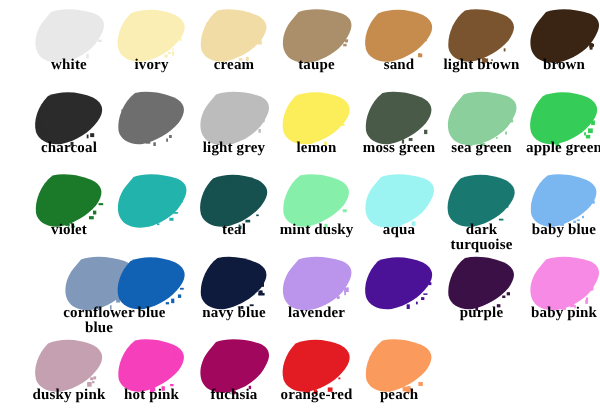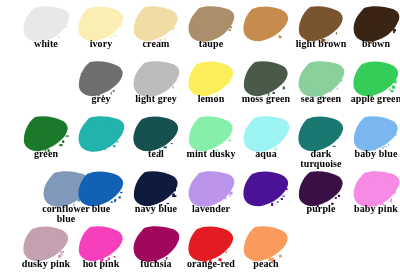--- a/index.html
+++ b/index.html
@@ -145,20 +145,21 @@
         <rect x="11.4" y="6.7" width="1.3" height="2.3" fill="#c68c4e"></rect>
         <rect x="41.3" y="9.6" width="2.6" height="2.8" fill="#c68c4e"></rect>
         <rect x="42.8" y="12.0" width="2.0" height="1.3" fill="#c68c4e"></rect>
         <rect x="38.8" y="30.5" width="1.5" height="1.8" fill="#c68c4e"></rect>
         <rect x="16.8" y="33.2" width="2.9" height="1.6" fill="#c68c4e"></rect>
         <rect x="35.4" y="7.0" width="2.2" height="3.1" fill="#c68c4e"></rect>
         <rect x="17.7" y="32.6" width="1.8" height="1.2" fill="#c68c4e"></rect>
         <rect x="38.7" y="30.7" width="2.8" height="2.5" fill="#c68c4e"></rect>
         <rect x="5.0" y="19.3" width="2.8" height="1.8" fill="#c68c4e"></rect>
       </svg>
+      <div class="swatch-label">sand</div>
     </div>
     <div class="swatch-cell" style="left: 293px; top: 5px;">
       <svg class="swatch-shape" viewBox="0 0 52 38">
         <path d="M15,2 C24,0 35,2 43,6 C49,10 49,15 44,22 C38,29 29,34 20,36 C12,37 5,33 4,27 C3,19 7,8 15,2 Z" fill="#7a542e"></path>
         <rect x="22.1" y="5.1" width="2.1" height="2.0" fill="#7a542e"></rect>
         <rect x="8.8" y="14.0" width="1.9" height="2.5" fill="#7a542e"></rect>
         <rect x="26.7" y="2.2" width="2.8" height="3.0" fill="#7a542e"></rect>
         <rect x="27.4" y="34.0" width="3.0" height="2.5" fill="#7a542e"></rect>
         <rect x="37.6" y="7.8" width="2.7" height="1.4" fill="#7a542e"></rect>
         <rect x="30.5" y="3.9" width="1.8" height="2.4" fill="#7a542e"></rect>
@@ -186,39 +187,58 @@
         <rect x="7.5" y="14.8" width="2.7" height="1.8" fill="#3a2413"></rect>
         <rect x="14.8" y="32.6" width="1.5" height="2.9" fill="#3a2413"></rect>
         <rect x="7.4" y="21.9" width="1.9" height="2.7" fill="#3a2413"></rect>
         <rect x="14.9" y="7.0" width="2.0" height="1.2" fill="#3a2413"></rect>
         <rect x="42.8" y="23.7" width="2.4" height="3.1" fill="#3a2413"></rect>
         <rect x="16.5" y="32.8" width="2.0" height="2.8" fill="#3a2413"></rect>
         <rect x="7.1" y="23.5" width="1.5" height="2.6" fill="#3a2413"></rect>
       </svg>
       <div class="swatch-label">brown</div>
     </div>
+    <div class="swatch-cell" style="left: 18px; top: 60px;">
+      <svg class="swatch-shape" viewBox="0 0 52 38">
+        <path d="M12,4 C21,0 33,1 42,5 C49,9 50,14 45,21 C40,28 31,34 21,36 C13,37 6,34 4,28 C2,21 5,11 12,4 Z" fill="#2b2b2b"></path>
+        <rect x="8.6" y="28.3" width="1.9" height="2.3" fill="#2b2b2b"></rect>
+        <rect x="9.4" y="9.5" width="1.9" height="2.9" fill="#2b2b2b"></rect>
+        <rect x="30.2" y="5.1" width="1.4" height="2.2" fill="#2b2b2b"></rect>
+        <rect x="37.8" y="29.7" width="1.2" height="2.5" fill="#2b2b2b"></rect>
+        <rect x="27.0" y="34.6" width="2.0" height="2.6" fill="#2b2b2b"></rect>
+        <rect x="40.1" y="28.8" width="2.7" height="2.6" fill="#2b2b2b"></rect>
+        <rect x="4.8" y="21.9" width="2.8" height="3.1" fill="#2b2b2b"></rect>
+        <rect x="37.1" y="7.2" width="3.0" height="2.0" fill="#2b2b2b"></rect>
+        <rect x="7.7" y="23.0" width="2.7" height="1.3" fill="#2b2b2b"></rect>
+        <rect x="6.3" y="15.0" width="2.5" height="2.1" fill="#2b2b2b"></rect>
+        <rect x="7.7" y="13.0" width="3.0" height="1.4" fill="#2b2b2b"></rect>
+        <rect x="41.3" y="11.1" width="1.6" height="3.0" fill="#2b2b2b"></rect>
+        <rect x="8.8" y="26.0" width="2.7" height="1.9" fill="#2b2b2b"></rect>
+        <rect x="6.9" y="25.2" width="2.0" height="3.0" fill="#2b2b2b"></rect>
+      </svg>
+      <div class="swatch-label">charcoal</div>
+    </div>
     <div class="swatch-cell" style="left: 73px; top: 60px;">
       <svg class="swatch-shape" viewBox="0 0 52 38">
         <path d="M15,2 C24,0 35,2 43,6 C49,10 49,15 44,22 C38,29 29,34 20,36 C12,37 5,33 4,27 C3,19 7,8 15,2 Z" fill="#6e6e6e"></path>
         <rect x="27.2" y="34.9" width="1.7" height="2.4" fill="#6e6e6e"></rect>
         <rect x="37.7" y="30.0" width="1.8" height="2.0" fill="#6e6e6e"></rect>
         <rect x="32.7" y="5.2" width="3.0" height="2.9" fill="#6e6e6e"></rect>
         <rect x="5.9" y="13.0" width="2.4" height="1.3" fill="#6e6e6e"></rect>
         <rect x="6.9" y="26.3" width="2.7" height="3.2" fill="#6e6e6e"></rect>
         <rect x="22.1" y="33.1" width="3.1" height="2.7" fill="#6e6e6e"></rect>
         <rect x="14.5" y="6.7" width="1.3" height="2.4" fill="#6e6e6e"></rect>
         <rect x="35.8" y="32.3" width="1.2" height="2.2" fill="#6e6e6e"></rect>
         <rect x="8.3" y="12.7" width="1.6" height="1.8" fill="#6e6e6e"></rect>
         <rect x="12.5" y="8.2" width="3.1" height="1.6" fill="#6e6e6e"></rect>
         <rect x="5.8" y="22.2" width="1.7" height="1.5" fill="#6e6e6e"></rect>
         <rect x="28.4" y="5.1" width="3.0" height="2.8" fill="#6e6e6e"></rect>
         <rect x="7.4" y="17.0" width="1.2" height="1.0" fill="#6e6e6e"></rect>
         <rect x="10.6" y="28.3" width="2.4" height="1.2" fill="#6e6e6e"></rect>
       </svg>
-      <div class="swatch-label">grey</div>
     </div>
     <div class="swatch-cell" style="left: 128px; top: 60px;">
       <svg class="swatch-shape" viewBox="0 0 52 38">
         <path d="M14,3 C22,0 34,1 43,4 C50,7 51,12 47,19 C43,27 35,33 25,36 C16,38 8,36 5,30 C2,24 4,15 9,9 Z" fill="#bcbcbc"></path>
         <rect x="42.3" y="26.0" width="1.6" height="2.5" fill="#bcbcbc"></rect>
         <rect x="15.5" y="4.3" width="1.8" height="1.1" fill="#bcbcbc"></rect>
         <rect x="33.7" y="5.5" width="2.3" height="1.3" fill="#bcbcbc"></rect>
         <rect x="44.9" y="19.1" width="1.5" height="2.4" fill="#bcbcbc"></rect>
         <rect x="9.4" y="9.7" width="1.2" height="1.6" fill="#bcbcbc"></rect>
         <rect x="9.3" y="25.7" width="1.4" height="2.8" fill="#bcbcbc"></rect>
@@ -324,21 +344,21 @@
         <rect x="26.8" y="33.1" width="1.4" height="1.0" fill="#1b7a2a"></rect>
         <rect x="30.8" y="3.2" width="1.6" height="3.1" fill="#1b7a2a"></rect>
         <rect x="45.7" y="20.4" width="3.1" height="1.4" fill="#1b7a2a"></rect>
         <rect x="27.6" y="34.1" width="1.8" height="3.0" fill="#1b7a2a"></rect>
         <rect x="42.0" y="25.4" width="2.2" height="2.6" fill="#1b7a2a"></rect>
         <rect x="39.9" y="9.7" width="3.2" height="2.5" fill="#1b7a2a"></rect>
         <rect x="43.0" y="16.1" width="2.6" height="1.9" fill="#1b7a2a"></rect>
         <rect x="39.3" y="29.1" width="3.2" height="2.1" fill="#1b7a2a"></rect>
         <rect x="23.5" y="34.2" width="3.0" height="1.4" fill="#1b7a2a"></rect>
       </svg>
-      <div class="swatch-label">green</div>
+      <div class="swatch-label">violet</div>
     </div>
     <div class="swatch-cell" style="left: 73px; top: 115px;">
       <svg class="swatch-shape" viewBox="0 0 52 38">
         <path d="M14,3 C22,0 34,1 43,4 C50,7 51,12 47,19 C43,27 35,33 25,36 C16,38 8,36 5,30 C2,24 4,15 9,9 Z" fill="#22b3ac"></path>
         <rect x="40.6" y="26.3" width="3.1" height="1.2" fill="#22b3ac"></rect>
         <rect x="35.5" y="5.1" width="1.5" height="2.2" fill="#22b3ac"></rect>
         <rect x="42.8" y="12.2" width="2.8" height="3.1" fill="#22b3ac"></rect>
         <rect x="14.1" y="6.8" width="2.6" height="2.2" fill="#22b3ac"></rect>
         <rect x="18.2" y="5.2" width="1.2" height="3.0" fill="#22b3ac"></rect>
         <rect x="9.4" y="29.3" width="1.9" height="1.1" fill="#22b3ac"></rect>

